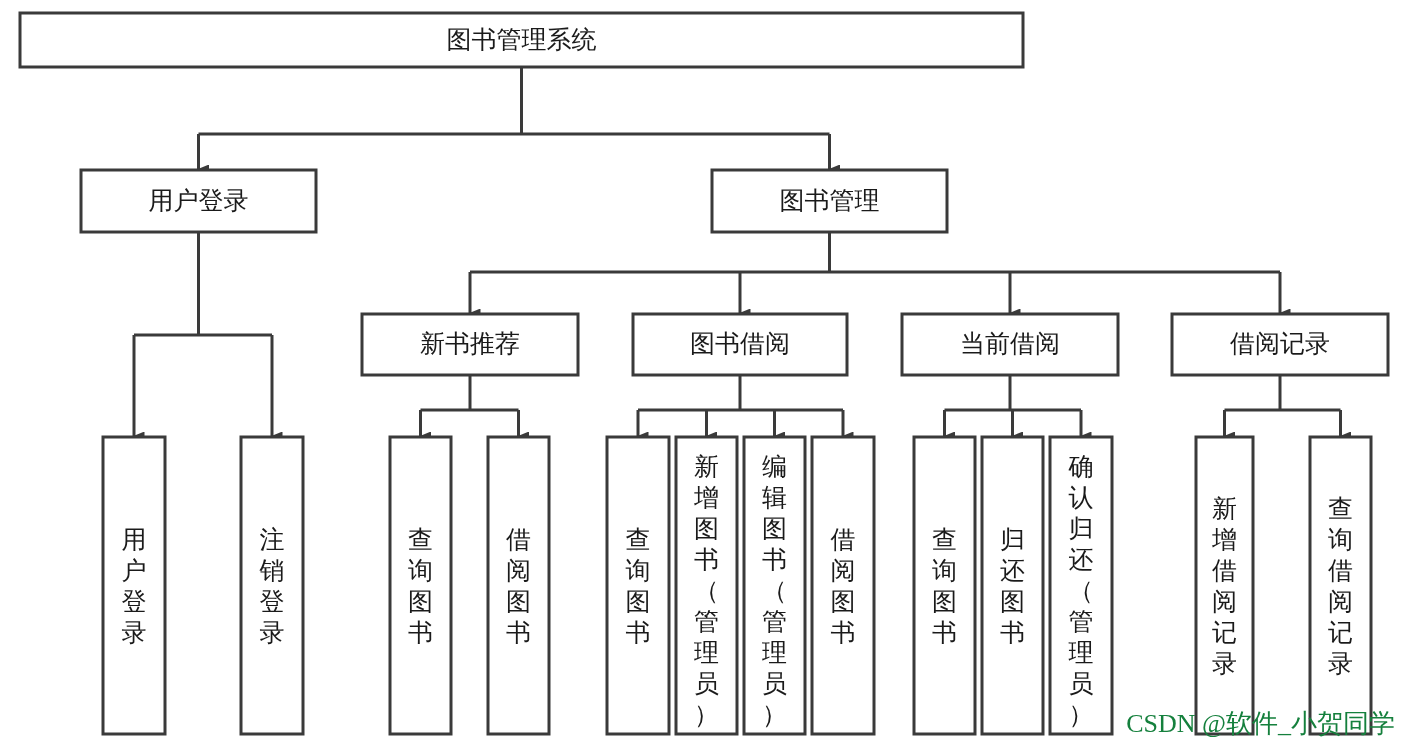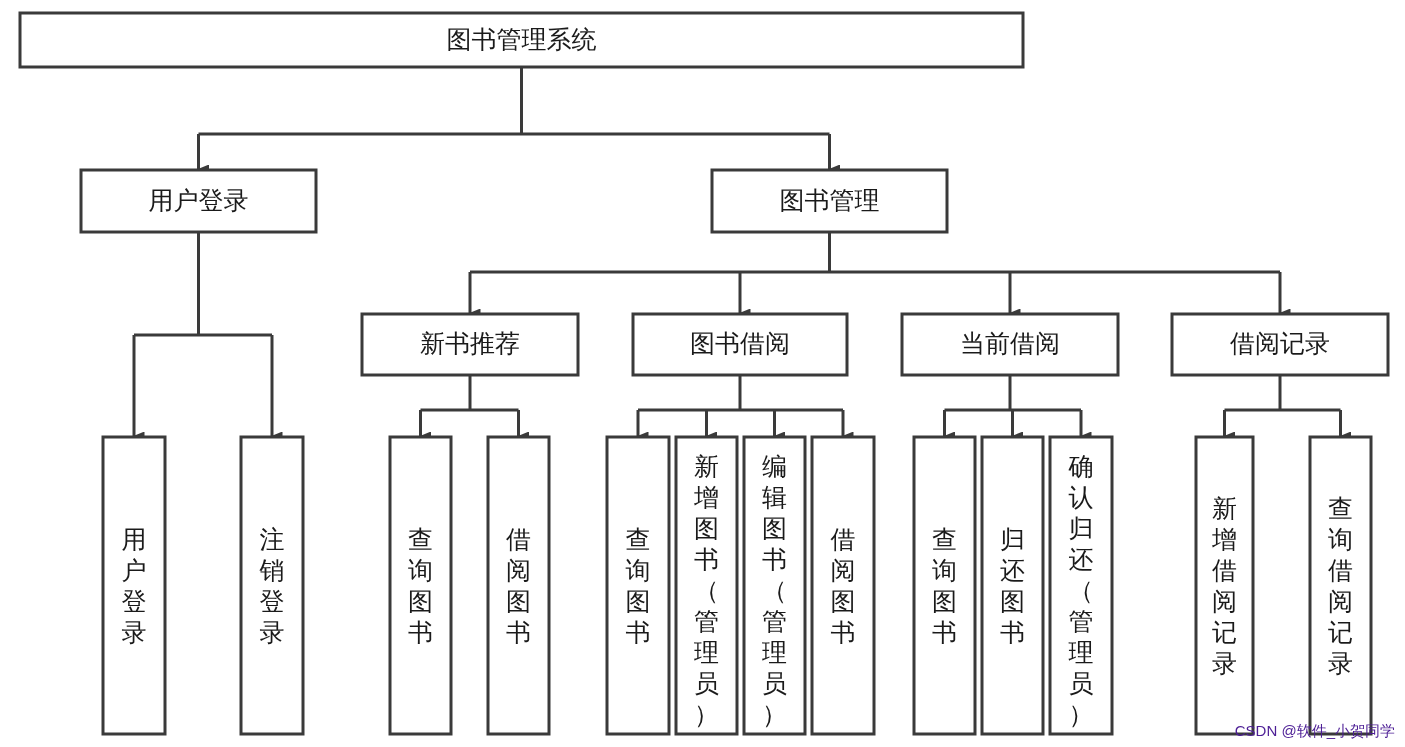--- a/index.html
+++ b/index.html
@@ -16,22 +16,22 @@
   .node-label-h{
     font-family:"Liberation Sans","DejaVu Sans",sans-serif;
     font-size:25px;fill:#1a1a1a;text-anchor:middle;dominant-baseline:middle;
   }
   .leaf-label-v{
     font-family:"Liberation Sans","DejaVu Sans",sans-serif;
     font-size:25px;fill:#1a1a1a;text-anchor:middle;
   }
   .watermark-text{
     position:absolute;right:10px;bottom:6px;
-    font-family:Liberation Sans, sans-serif;
-    font-size:15px;color:#4c1d95;white-space:nowrap;user-select:none;
+    font-family:Liberation Serif, serif;
+    font-size:26px;color:#15803d;white-space:nowrap;user-select:none;
   }
 </style>
 </head>
 <body>
 
 <div id="diagram-root">
   <svg id="tree-svg" viewBox="0 0 1405 747">
     <defs>
       <marker id="arrowhead" markerWidth="9" markerHeight="11" refX="4.5" refY="10.5" orient="auto" markerUnits="userSpaceOnUse">
         <polygon points="0,0 9,0 4.5,11" fill="#3a3a3a"></polygon>

